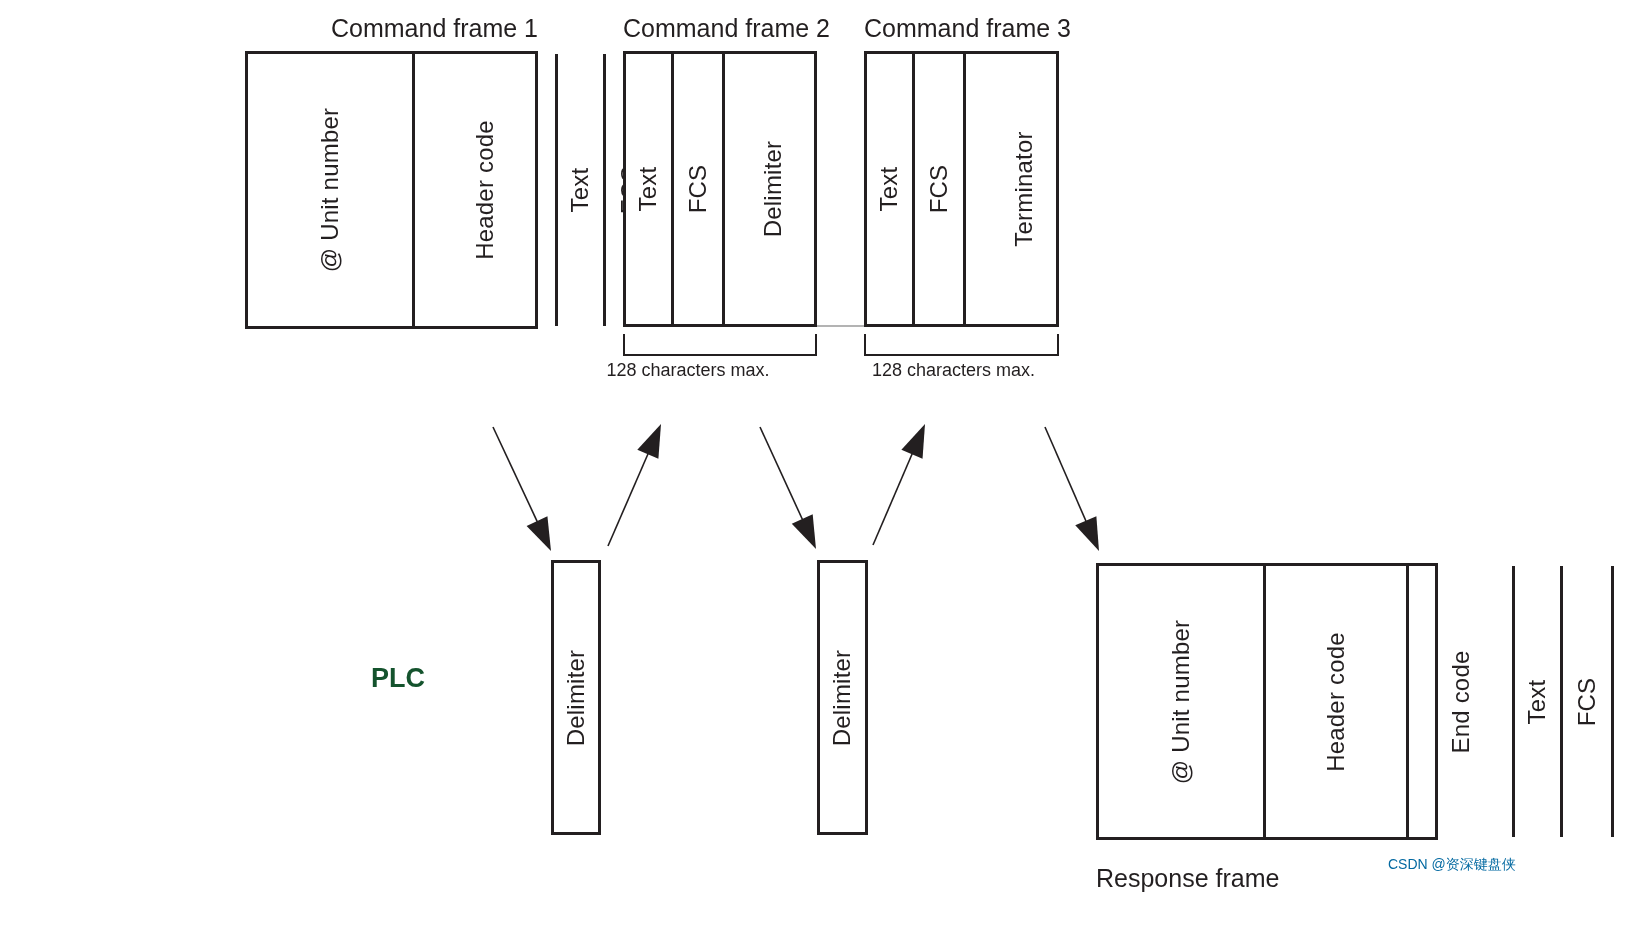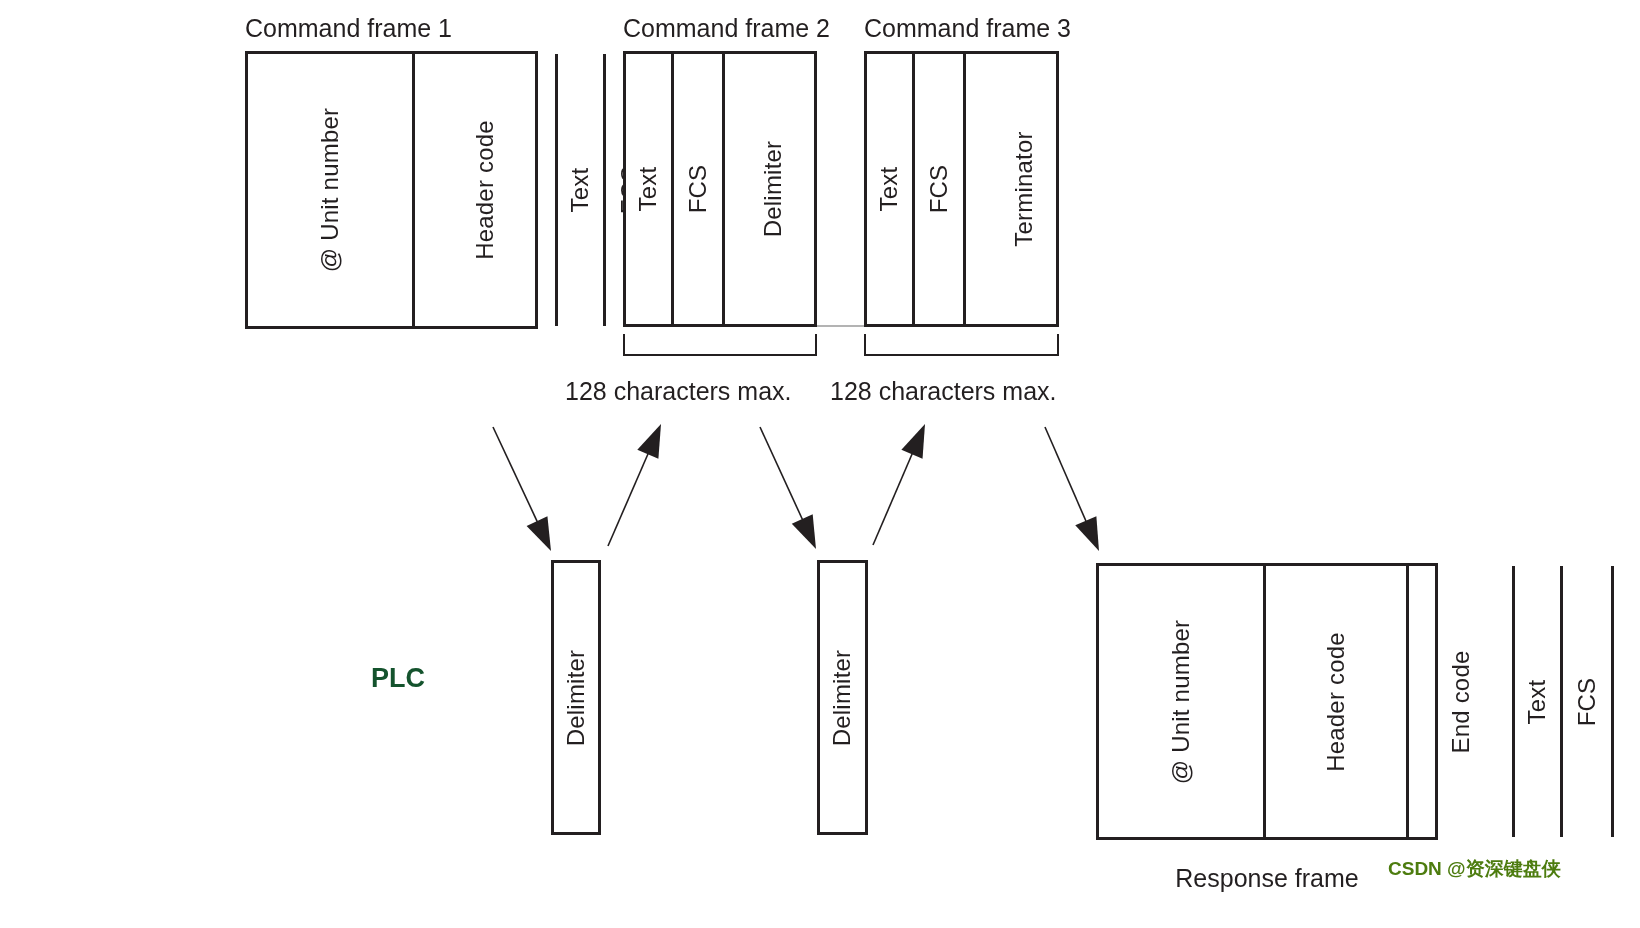--- a/index.html
+++ b/index.html
@@ -5,33 +5,33 @@
   html,body{margin:0;padding:0;background:#ffffff;}
   *{box-sizing:border-box;}
   body{font-family:"Liberation Sans","DejaVu Sans",sans-serif;color:#231f20;}
   .canvas{position:relative;width:1640px;height:928px;background:#fff;overflow:hidden;}
 
   .frame{position:absolute;display:flex;flex-direction:row;border:3px solid #231f20;background:#fff;}
   .cell{position:relative;display:flex;align-items:center;justify-content:center;border-right:3px solid #231f20;overflow:visible;}
   .cell:last-child{border-right:none;}
   .vlabel{transform:rotate(-90deg);white-space:nowrap;font-size:24px;letter-spacing:0.2px;color:#231f20;}
 
-  .frame-title{position:absolute;font-size:25px;text-align:left;white-space:nowrap;color:#231f20;}
+  .frame-title{position:absolute;font-size:25px;text-align:right;white-space:nowrap;color:#231f20;}
   .side-label{position:absolute;font-weight:bold;font-size:25px;line-height:28px;color:#1a1a1a;}
   .plc-label{position:absolute;font-weight:bold;font-size:27px;color:#14532d;}
 
   .bracket{position:absolute;border-left:2px solid #231f20;border-right:2px solid #231f20;border-bottom:2px solid #231f20;height:22px;}
-  .limit-label{position:absolute;font-size:25px;white-space:nowrap;color:#231f20;margin-top:17px;}
+  .limit-label{position:absolute;font-size:18px;text-align:center;white-space:nowrap;color:#231f20;}
 
   .connector{position:absolute;height:2px;background:#b3b3b3;}
 
   .delim-box{position:absolute;border:3px solid #231f20;display:flex;align-items:center;justify-content:center;background:#fff;}
 
-  .response-label{position:absolute;font-size:25px;text-align:center;color:#231f20;}
-  .watermark{position:absolute;font-size:19px;color:#4d7c0f;white-space:nowrap;font-weight:bold;}
+  .response-label{position:absolute;font-size:25px;text-align:left;color:#231f20;}
+  .watermark{position:absolute;font-size:14px;color:#0369a1;white-space:nowrap;}
   svg.arrows{position:absolute;left:0;top:0;pointer-events:none;}
 </style>
 </head>
 <body>
 
 <div class="canvas">
 
 
   <div class="frame-title" style="left:245px;top:14px;width:293px;">Command frame 1</div>
   <div class="frame" style="left:245px;top:51px;width:293px;height:278px;">

